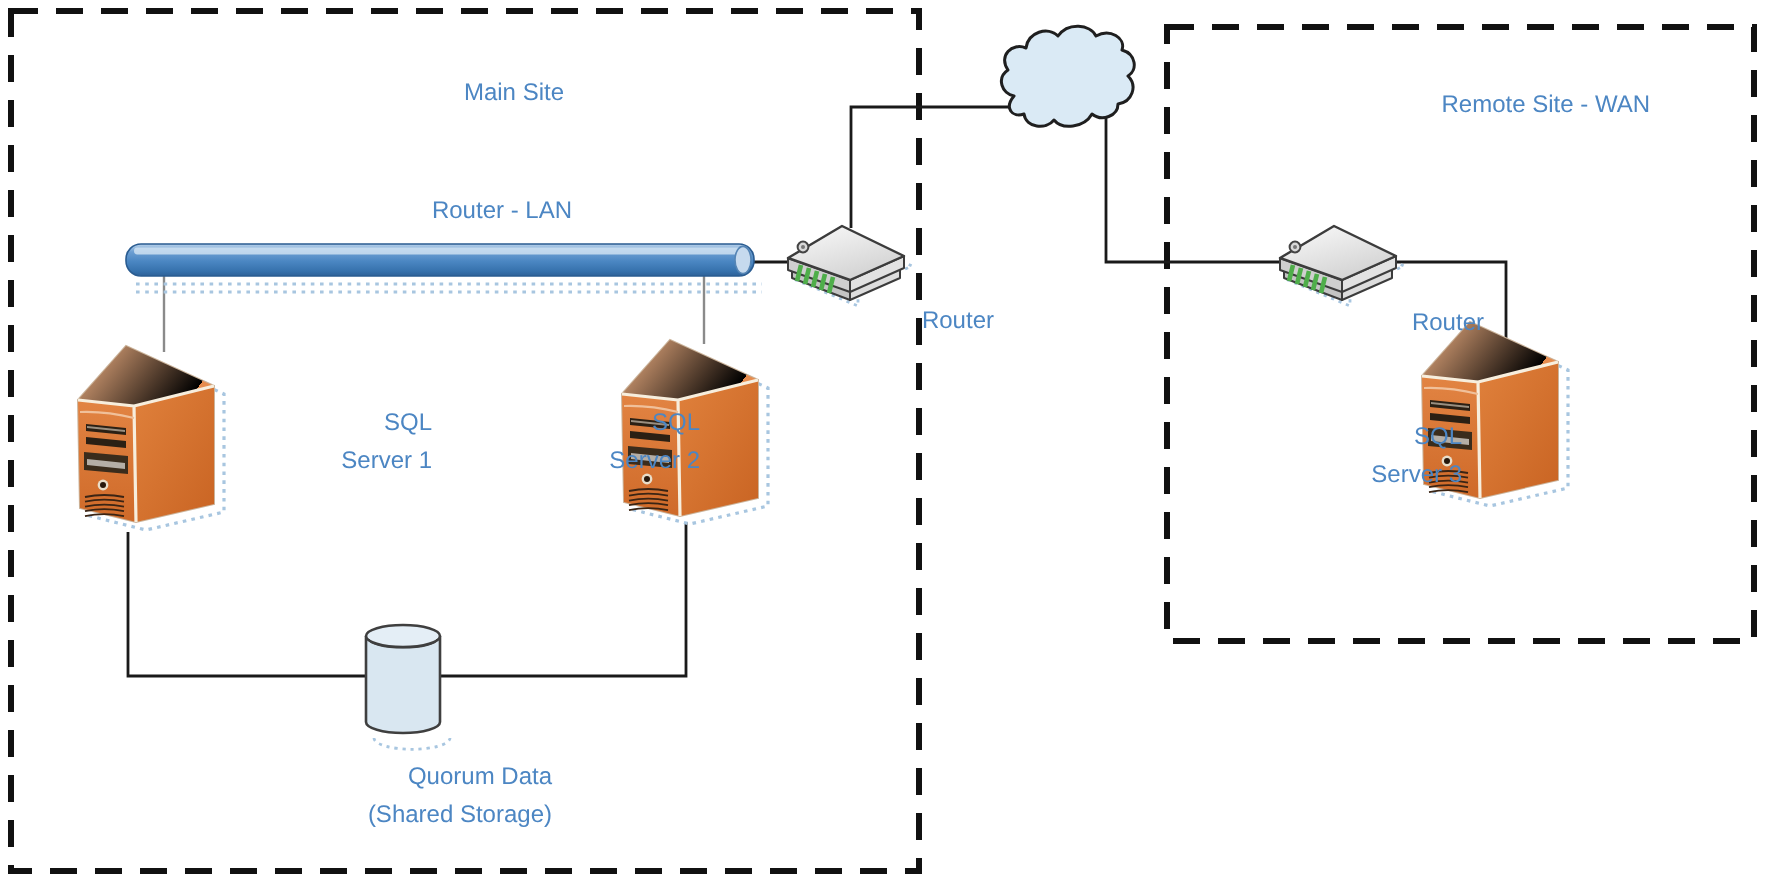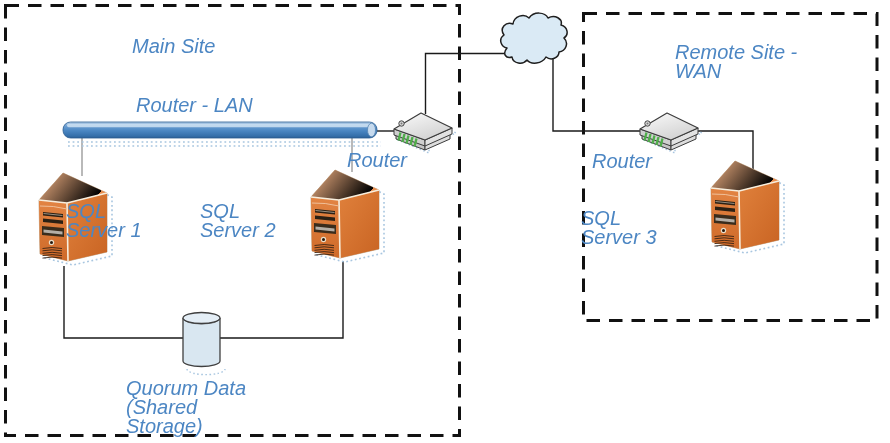--- a/index.html
+++ b/index.html
@@ -2,22 +2,22 @@
 <html><head>
 <meta charset="utf-8">
 <style>
   html,body{margin:0;padding:0;background:#ffffff;}
   #stage{
     position:relative;width:890px;height:443px;background:#ffffff;overflow:hidden;
     font-family:"Liberation Sans", sans-serif;
   }
   #diagram-svg{position:absolute;left:0;top:0;}
   .lbl{
-    position:absolute;color:#4c86c3;font-size:20px;line-height:19px;
-    text-align:left;white-space:pre-line;width:150px;font-style:italic;
+    position:absolute;color:#4c86c3;font-size:12px;line-height:19px;
+    text-align:right;white-space:pre-line;width:150px;
   }
 </style>
 </head>
 <body>
 
 <div id="stage">
 
   <svg id="diagram-svg" width="890" height="443" viewBox="0 0 890 443">
     <defs>
       <linearGradient id="barGrad" x1="0" y1="0" x2="0" y2="1">

